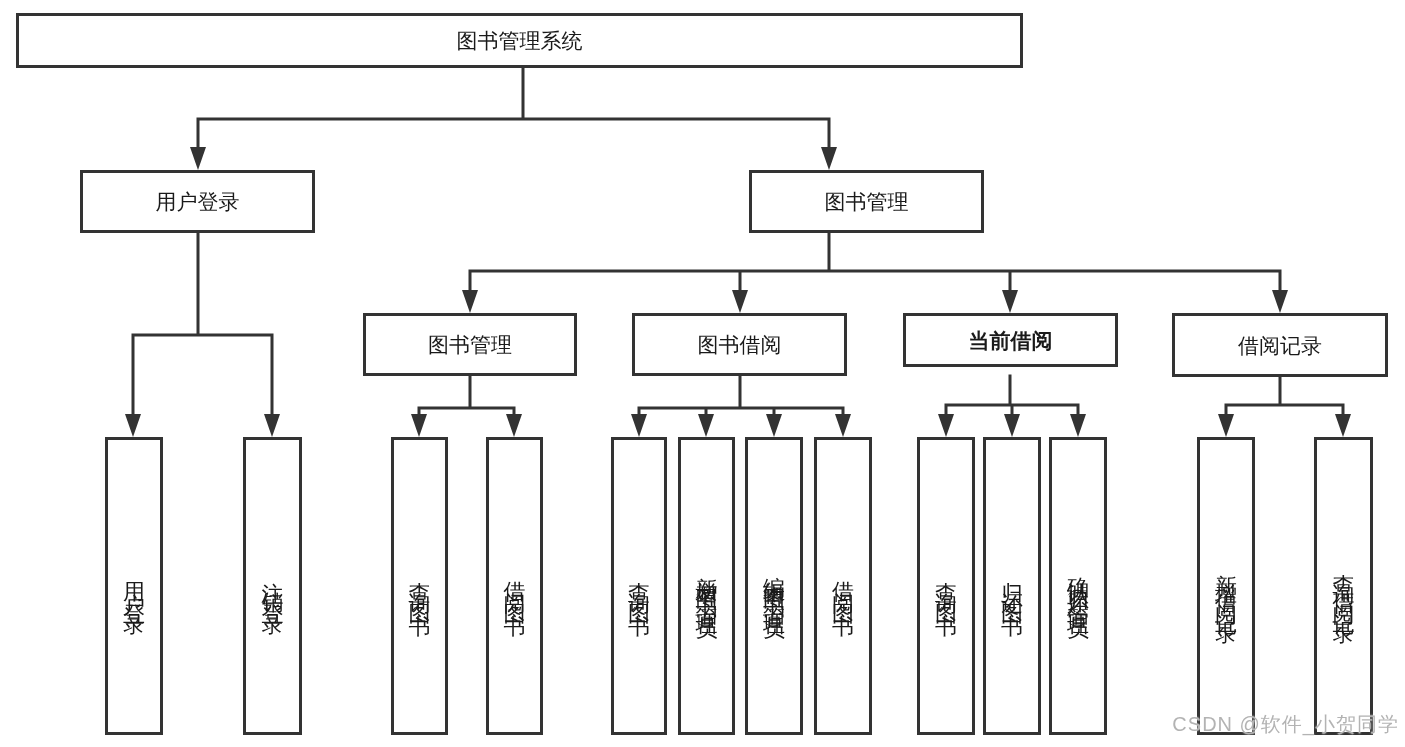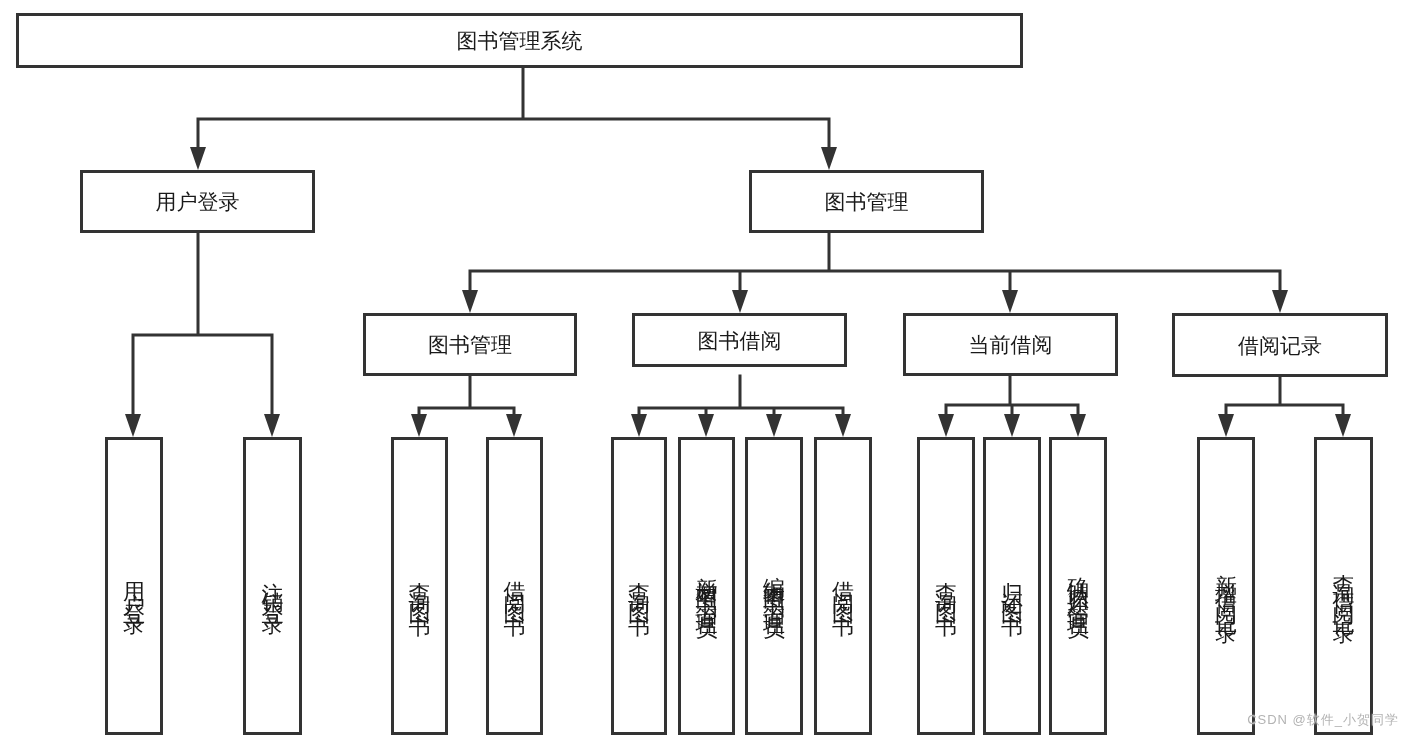--- a/index.html
+++ b/index.html
@@ -45,43 +45,43 @@
   .v6 { letter-spacing: 10px; }
   .v9 { letter-spacing: 6px; }
 
   
   #n-root            { left: 16px;   top: 13px;  width: 1007px; height: 55px; }
   
   #n-user-login      { left: 80px;   top: 170px; width: 235px; height: 63px; }
   #n-book-management { left: 712px;  top: 170px; width: 235px; height: 63px; margin-left: 37px; }
   
   #n-new-book-recommend { left: 363px;  top: 313px; width: 214px; height: 63px; }
-  #n-book-borrow        { left: 632px;  top: 313px; width: 215px; height: 54px; }
-  #n-current-borrow     { left: 903px;  top: 313px; width: 215px; height: 63px; }
+  #n-book-borrow        { left: 632px;  top: 313px; width: 215px; height: 63px; }
+  #n-current-borrow     { left: 903px;  top: 313px; width: 215px; height: 54px; font-weight: bold; }
   #n-borrow-records     { left: 1172px; top: 313px; width: 216px; height: 64px; align-items: center; }
   
   #l-user-login { left: 105px;  width: 58px; }
   #l-logout     { left: 243px;  width: 59px; }
   #l-rec-query  { left: 391px;  width: 57px; }
   #l-rec-borrow { left: 486px;  width: 57px; }
   #l-bb-query   { left: 611px;  width: 56px; }
   #l-bb-add     { left: 678px;  width: 57px; }
   #l-bb-edit    { left: 745px;  width: 58px; }
   #l-bb-borrow  { left: 814px;  width: 58px; }
   #l-cb-query   { left: 917px;  width: 58px; }
   #l-cb-return  { left: 983px;  width: 58px; }
   #l-cb-confirm { left: 1049px; width: 58px; }
   #l-br-add     { left: 1197px; width: 58px; }
   #l-br-query   { left: 1314px; width: 59px; }
 
   .watermark {
     position: absolute;
     right: 6px;
     top: 711px;
-    font-size: 13px;
+    font-size: 20px;
     color: #b3b3b3;
     letter-spacing: 1px;
     text-shadow: 0 0 2px #ffffff;
     z-index: 3;
     white-space: nowrap;
   }
 </style>
 </head>
 <body>
 

